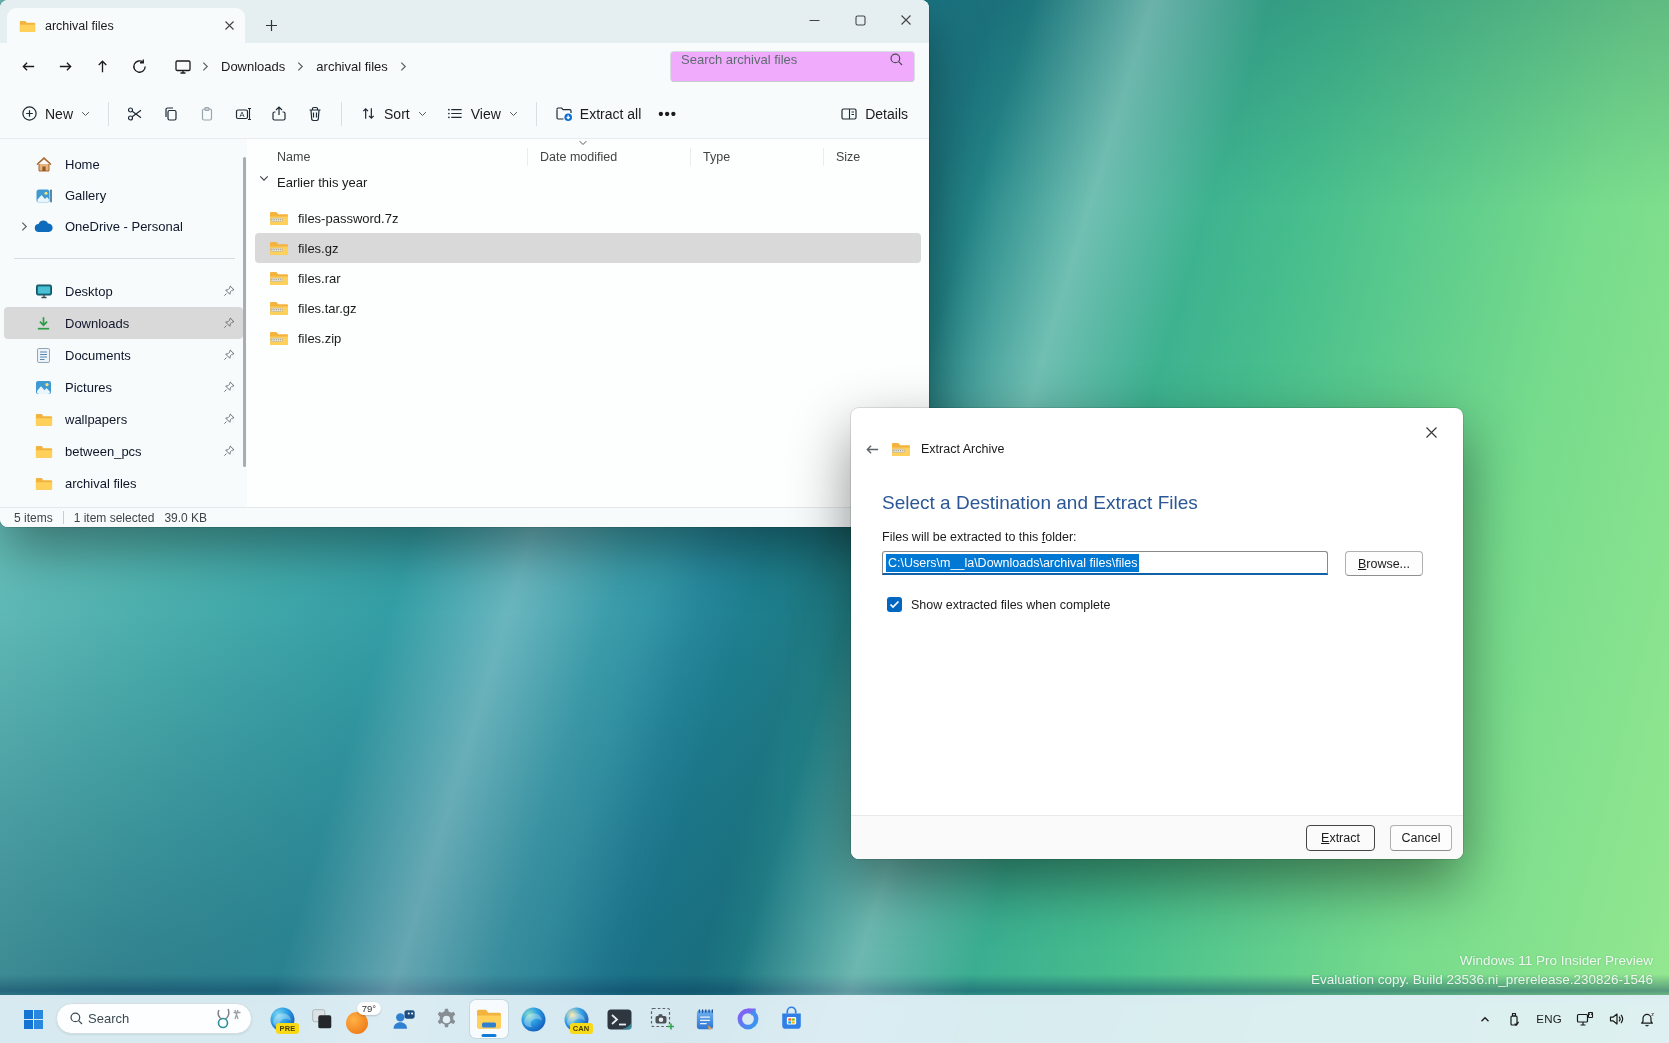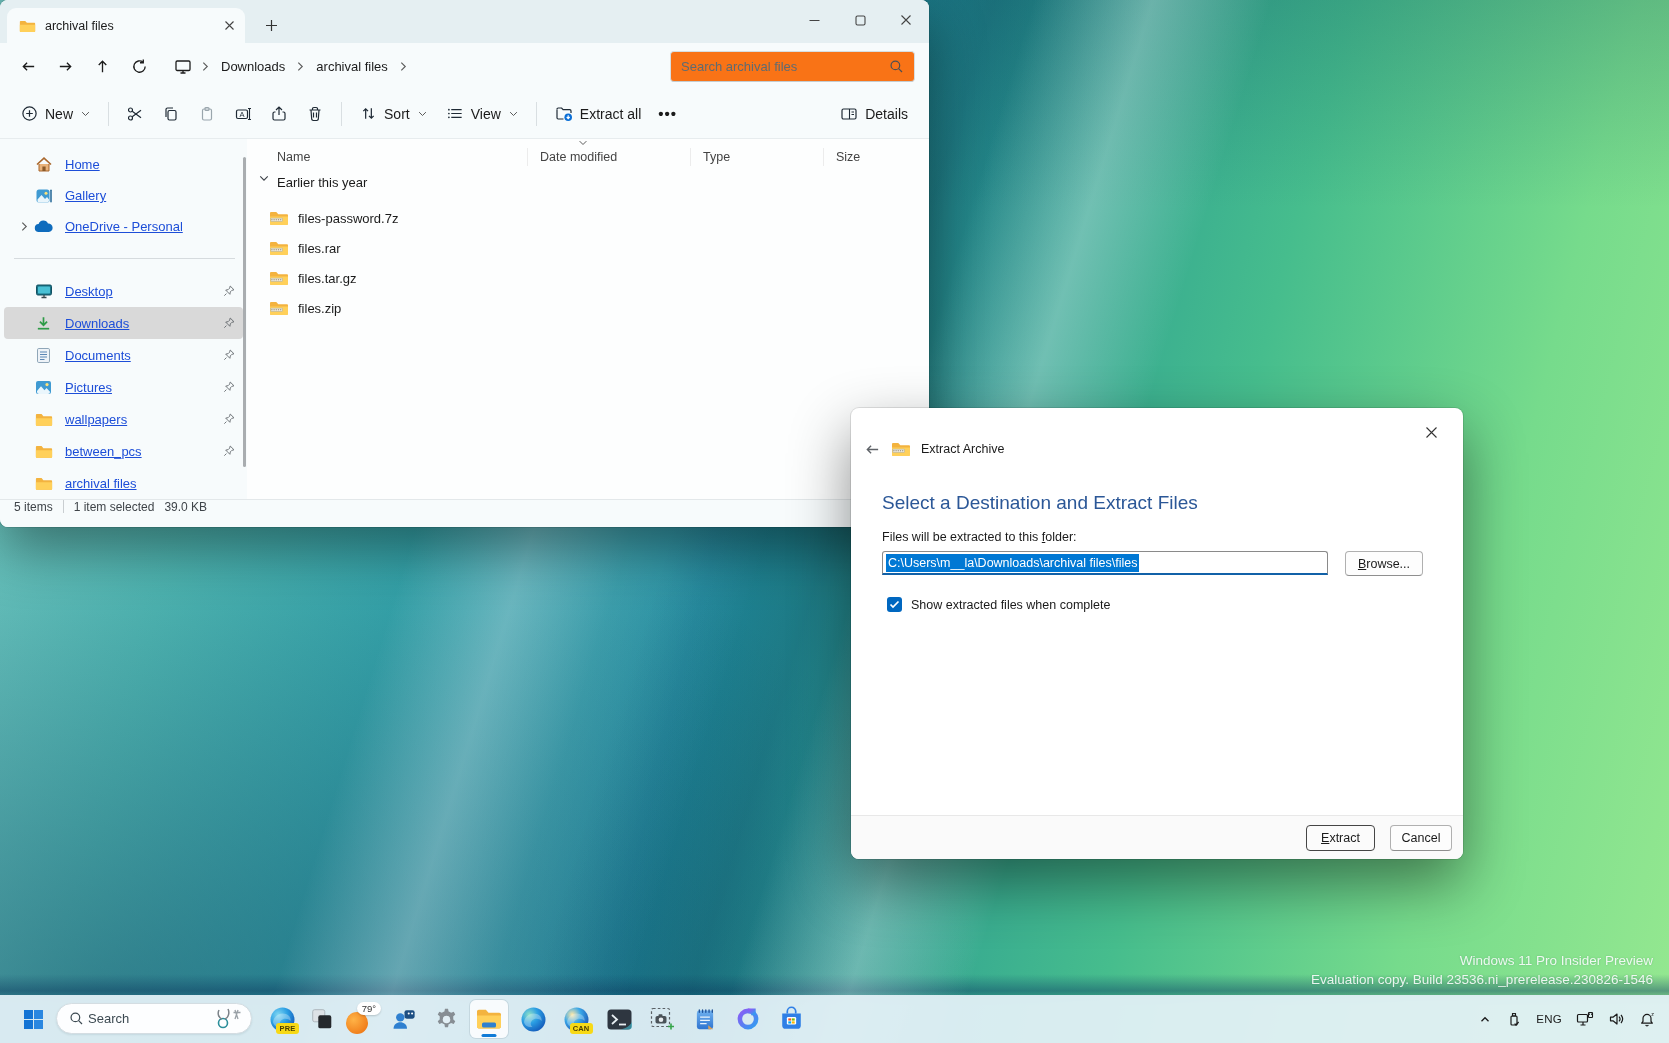--- a/index.html
+++ b/index.html
@@ -33,59 +33,59 @@
   .tab-title { font-size:12.5px; color:#1b1b1b; flex:1; }
   .newtab { position:absolute; left:258px; bottom:5px; width:26px; height:26px; display:flex; align-items:center; justify-content:center; border-radius:5px; }
   .wc { position:absolute; right:0; top:0; display:flex; }
   .wc > div { width:46px; height:40px; display:flex; align-items:center; justify-content:center; }
 
   .addressbar { height:46px; display:flex; align-items:center; padding:0 14px 0 10px; flex:none; }
   .navbtn { width:37px; height:32px; display:flex; align-items:center; justify-content:center; border-radius:5px; }
   .crumbs { display:flex; align-items:center; margin-left:10px; gap:4px; }
   .crumb { font-size:13px; color:#1b1b1b; padding:4px 8px; border-radius:4px; }
   .crumb-chev { color:#5a5a5a; display:flex; }
-  .searchbox { margin-left:auto; width:245px; height:31px; background:#f97316; border:1px solid #d7dee1;
-    border-bottom-color:#c4ccd0; border-radius:4px; display:flex; align-items:center; padding:0 10px; }
+  .searchbox { margin-left:auto; width:245px; height:31px; background:#f0abfc; border:1px solid #d7dee1;
+    border-bottom-color:#c4ccd0; border-radius:4px; display:flex; align-items:flex-start; padding:0 10px; }
   .searchbox input { border:0; outline:0; background:transparent; flex:1; font-size:13px; color:#1b1b1b;
     font-family:"Liberation Sans","DejaVu Sans",sans-serif; }
   .searchbox input::placeholder { color:#5f6b72; opacity:1; }
 
   .toolbar { height:50px; display:flex; align-items:center; padding:0 12px; gap:2px; border-bottom:1px solid #e7ecee; flex:none; }
   .tbtn { display:flex; align-items:center; gap:7px; padding:7px 9px; border-radius:5px; font-size:14px; color:#1b1b1b; }
   .tico { width:34px; height:34px; display:flex; align-items:center; justify-content:center; border-radius:5px; }
   .tsep { width:1px; height:24px; background:#d9dfe2; margin:0 7px; }
   .chev-mini { display:flex; margin-left:1px; }
   .t-more { font-size:15px; font-weight:bold; color:#1b1b1b; letter-spacing:1px; padding:0 6px; }
   .t-details { margin-left:auto; }
 
   .wbody { flex:1; display:flex; min-height:0; position:relative; }
   .sidebar { width:247px; flex:none; padding-top:10px; position:relative; }
   .sb-row { height:31px; display:flex; align-items:center; margin:0 4px; padding:0 8px 0 10px; border-radius:4px; gap:0; }
   .sb-row.g2 { height:32px; }
   .sb-row.sel { background:#d9d9d9; }
   .sb-chev { width:20px; display:flex; justify-content:center; color:#5a5a5a; }
   .sb-ic { width:19px; height:19px; margin-right:12px; display:flex; align-items:center; justify-content:center; }
-  .sb-lbl { font-size:13px; color:#1d4ed8; white-space:nowrap;text-decoration:underline; }
+  .sb-lbl { font-size:13px; color:#0f172a; white-space:nowrap; }
   .sb-pin { margin-left:auto; display:flex; opacity:0.85; }
   .sb-sep { height:1px; background:#d6dbde; margin:16px 12px 16px 14px; }
   .sb-scroll { position:absolute; right:1px; top:18px; width:3px; height:310px; background:#a9adb0; border-radius:2px; }
 
   .filearea { flex:1; background:#fdfefe; display:flex; flex-direction:column; min-width:0; }
   .cols { height:36px; display:flex; align-items:center; padding-left:30px; position:relative; flex:none; }
   .col { font-size:12.5px; color:#444; position:relative; height:100%; display:flex; align-items:center; }
   .col .sortchev { position:absolute; top:1px; left:38px; color:#555; }
   .c0 { width:250px; } .c1 { width:150px; } .c2 { width:120px; } .c3 { width:90px; }
   .colsep { width:1px; height:18px; background:#ececec; margin-right:12px; align-self:center; }
   .grouprow { height:28px; display:flex; align-items:flex-start; gap:8px; padding-left:12px; flex:none; }
   .grouprow .glabel { font-size:13px; color:#1b1b1b; }
   .frow { height:30px; display:flex; align-items:center; margin:0 8px; padding-left:14px; gap:9px; border-radius:4px; flex:none; }
   .frow.sel { background:#d9d9d9; }
   .fname { font-size:13px; color:#1b1b1b; }
 
-  .statusbar { height:28px; border-top:1px solid #e3e8ea; display:flex; padding:0 14px; gap:10px; flex:none; background:#f7fbfc; }
+  .statusbar { height:20px; border-top:1px solid #e3e8ea; display:flex; align-items:center; padding:0 14px; gap:10px; flex:none; background:#f7fbfc; }
   .statusbar span { font-size:12px; color:#3f4449; }
   .st-sep { width:1px; height:13px; background:#c9ced1; }
 
   
   .dlg { left:851px; top:408px; width:612px; height:451px; background:#ffffff; border-radius:8px; z-index:20;
     box-shadow:0 24px 60px rgba(0,0,0,0.45), 0 0 0 1px rgba(0,0,0,0.10); }
   .dlg-close { right:12px; top:9px; width:40px; height:30px; display:flex; align-items:center; justify-content:center; border-radius:5px; }
   .dlg-head { left:13px; top:33px; display:flex; align-items:center; gap:10px; }
   .dlg-title { font-size:12.5px; color:#1b1b1b; }
   .dlg-heading { left:31px; top:84px; font-size:19px; color:#2b5797;text-align:center; }
@@ -530,20 +530,28 @@
           <span class="glabel">Earlier this year</span>
         </div>
         <div class="frow">
           <span>
               <svg width="20" height="16">
                 <use href="#s-zip"></use>
               </svg>
             </span>
           <span class="fname">files-password.7z</span>
         </div>
+        <div class="frow sel">
+          <span>
+              <svg width="20" height="16">
+                <use href="#s-zip"></use>
+              </svg>
+            </span>
+          <span class="fname">files.gz</span>
+        </div>
         <div class="frow">
           <span>
               <svg width="20" height="16">
                 <use href="#s-zip"></use>
               </svg>
             </span>
           <span class="fname">files.rar</span>
         </div>
         <div class="frow">
           <span>

